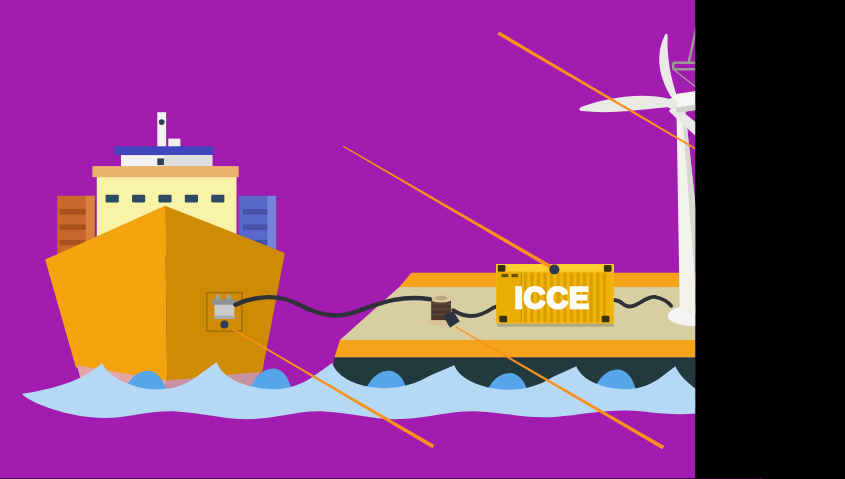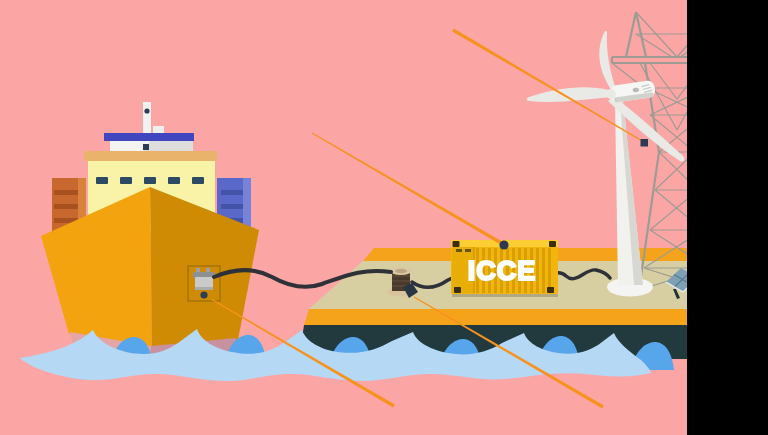--- a/index.html
+++ b/index.html
@@ -1,16 +1,16 @@
 <!DOCTYPE html>
 <html><head>
 <meta charset="utf-8">
 <style>
   html,body{margin:0;padding:0;background:#000;}
-  .stage{position:relative;width:687px;height:435px;overflow:hidden;background:#fca5a5;}
+  .stage{position:relative;width:632px;height:435px;overflow:hidden;background:#a21caf;}
   svg{display:block;}
   .icce-label{font-family:"Liberation Sans","DejaVu Sans",sans-serif;font-weight:bold;font-size:27px;letter-spacing:1px;}
 </style>
 </head>
 <body>
 
 <div class="stage">
 <svg width="768" height="435" viewBox="0 0 768 435" xmlns="http://www.w3.org/2000/svg">
   <defs>
     <pattern id="ribs" x="476" y="248" width="6" height="45" patternUnits="userSpaceOnUse">

